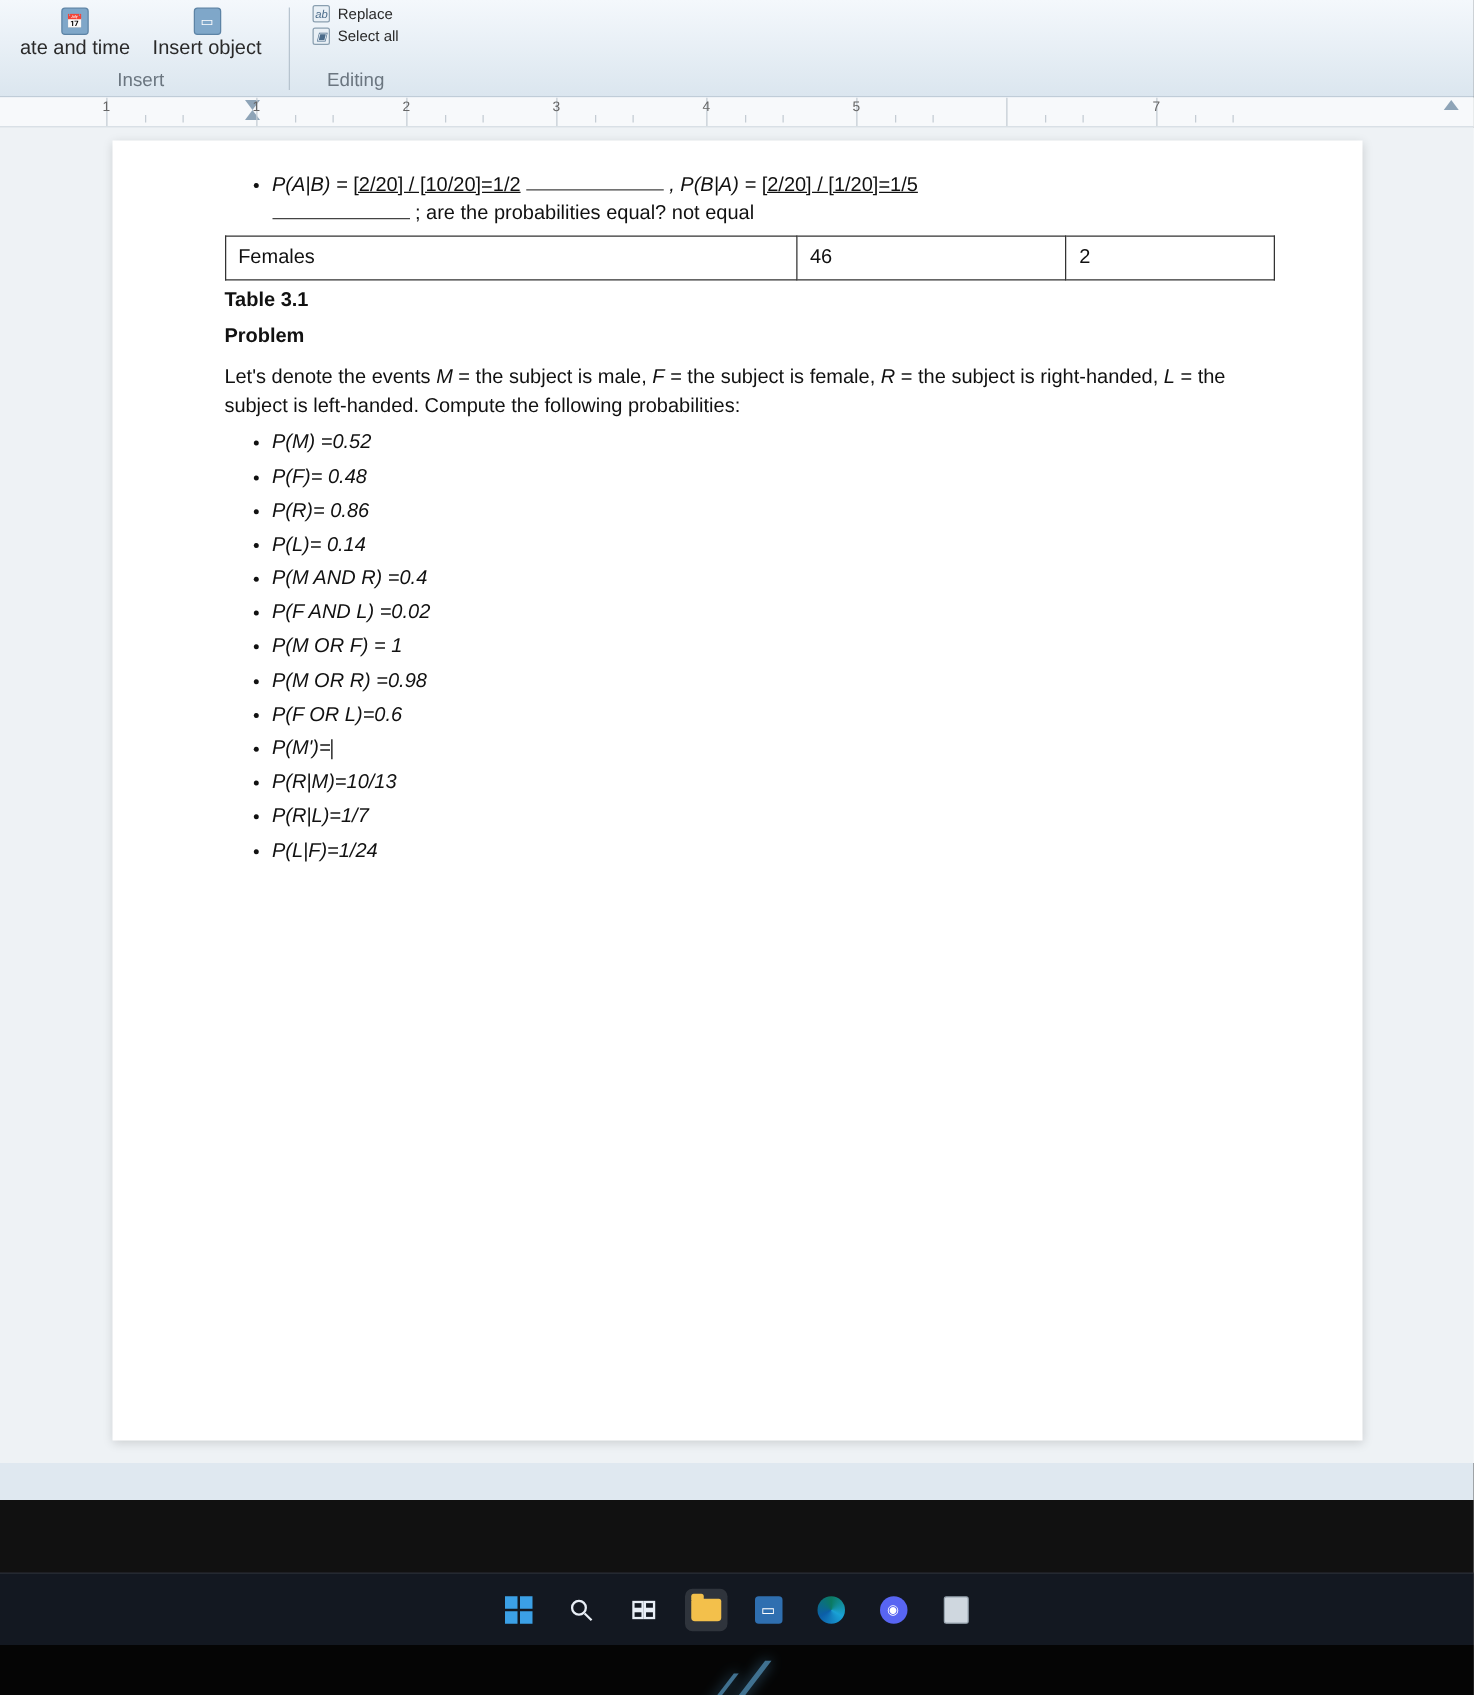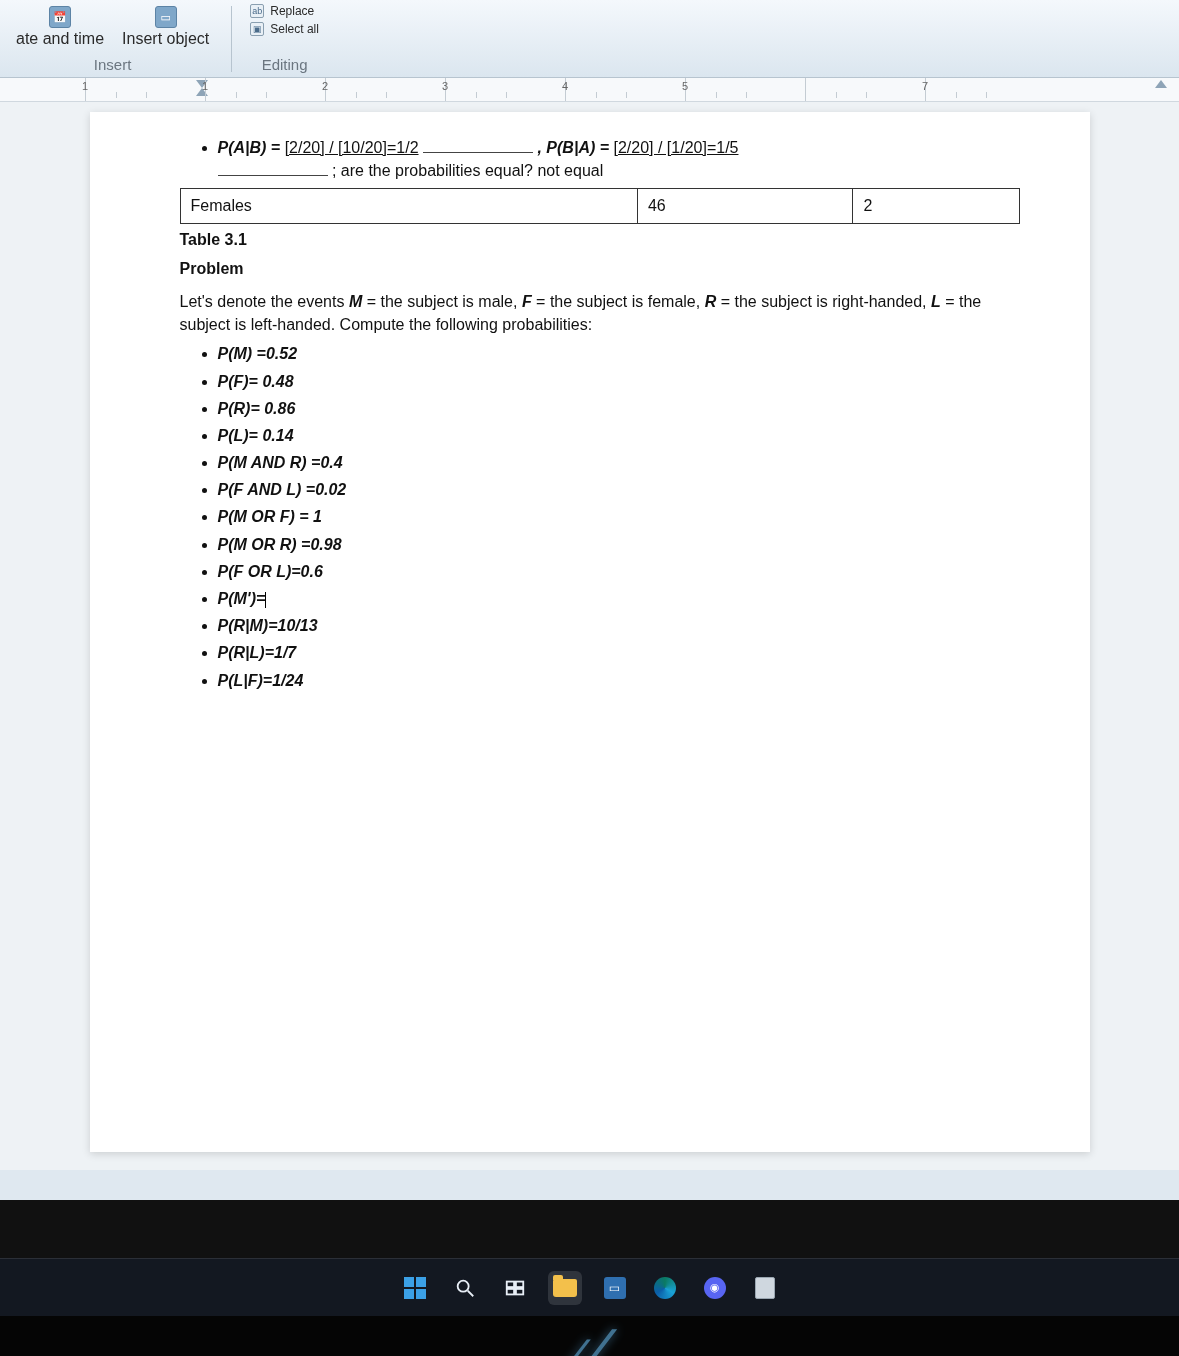--- a/index.html
+++ b/index.html
@@ -36,21 +36,21 @@
     height: 100%;
   }
   .ribbon-group .items { display:flex; gap:10px; }
   .rbtn { display:flex; flex-direction:column; align-items:center; gap:2px; cursor:pointer; padding:2px 4px; }
   .rbtn .ic { width:22px; height:22px; background:#7fa7c9; border:1px solid #5c83a5; border-radius:3px; display:flex; align-items:center; justify-content:center; color:#fff; font-size:11px;}
   .rbtn span { font-size:16px; line-height:1.1; text-align:center; color:#2a2a2a; }
   .ribbon-label { font-size:15px; color:#6b7680; margin-top:auto; padding-top:2px; }
   .ribbon-sep { width:1px; background:#b7c4cf; height:66px; margin:4px 2px; }
   .vlist { display:flex; flex-direction:column; gap:4px; align-items:flex-start; }
   .vitem { display:flex; align-items:center; gap:6px; cursor:pointer; font-size:12px; color:#2a2a2a;}
-  .vitem .mini-ic { width:14px; height:14px; border:1px solid #8a9fb0; background:#e9f0f6; border-radius:2px; display:flex; align-items:center; justify-content:center; font-size:9px; color:#4a6b8a;}
+  .vitem .mini-ic { width:14px; height:14px; border:1px solid #8a9fb0; background:#e9f0f6; border-radius:2px; display:flex; align-items:center; justify-content:center; font-size:9px; color:#4a6b8a;font-style:italic;}
   .warnbar {
     background: linear-gradient(#fff6d6,#f3e6a0);
     border-top:1px solid #e0d38a;
     border-bottom:1px solid #d6c87a;
     color:#3b3b3b;
     font-size:13px;
     padding:6px 10px;
   }
   .workspace {
     background:#fff;
@@ -102,21 +102,21 @@
     box-shadow: 0 2px 8px rgba(0,0,0,0.15);
     padding: 20px 70px 40px 90px;
     font-family: Arial, sans-serif;
     color:#111;
     position:relative;
   }
   .doc { font-size:16px; line-height:1.45; }
   .doc .faded { color:#444; letter-spacing:2px; font-size:14px; }
   .doc ul { list-style: disc; margin-left: 38px; }
   .doc ul li { margin: 4px 0; }
-  .doc .it { font-style: italic; font-weight: bold; }
+  .doc .it { font-style: italic; }
   .doc .para { margin: 10px 0 6px; }
   .doc table.tbl {
     border-collapse: collapse; width:100%; margin:6px 0 2px;
   }
   .doc table.tbl th, .doc table.tbl td {
     border:1px solid #333; padding:5px 10px; text-align:left; font-weight:normal;
   }
   .doc table.tbl th { font-weight: bold; }
   .doc .caption { font-weight:bold; margin:4px 0 6px; }
   .cursor { display:inline-block; width:1px; height:16px; background:#000; vertical-align:middle; }

